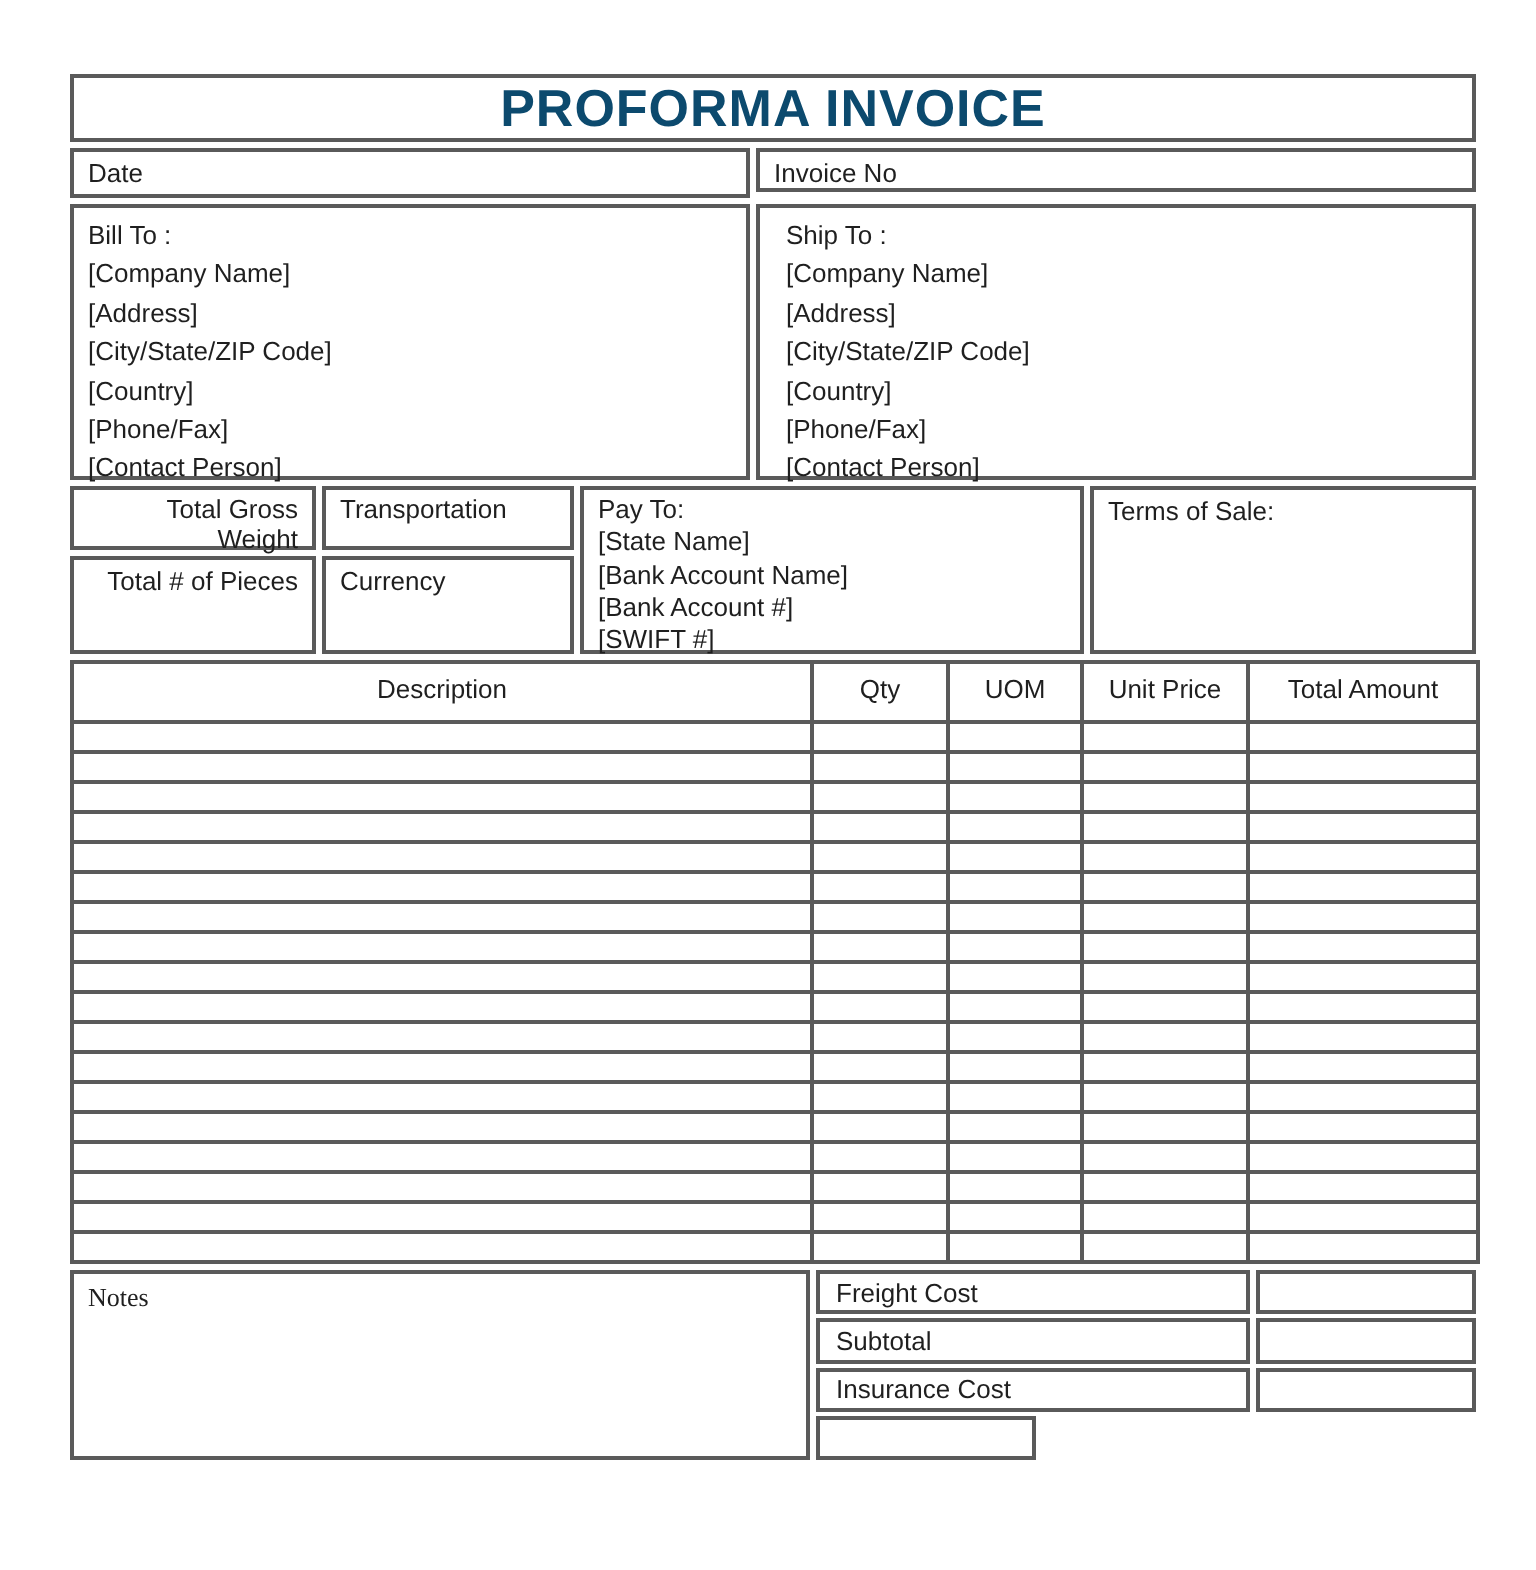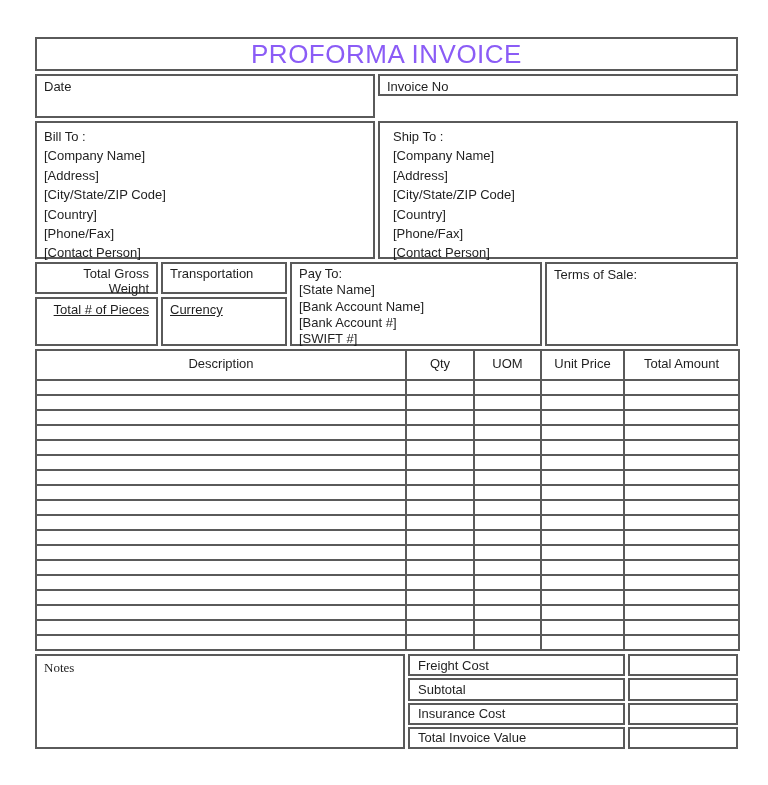--- a/index.html
+++ b/index.html
@@ -23,40 +23,40 @@
   .box {
     border: 2px solid #5a5a5a;
     background: #fff;
   }
   .title-box {
     height: 34px;
     display: flex; align-items: center; justify-content: center;
   }
   .title-box .title {
     font-size: 26px;
-    font-weight: normal;
+    font-weight: bold;
     letter-spacing: 0.5px;
-    color: #8b5cf6;
+    color: #0c4a6e;
   }
   .hrow { display: flex; gap: 3px; }
   .cell { padding: 3px 7px; }
   
-  .date-cell { width: 340px; height: 44px; }
+  .date-cell { width: 340px; height: 25px; }
   .invno-cell { flex: 1; height: 22px; }
   
   .party-cell { height: 138px; line-height: 19.4px; padding-top: 4px; }
   .bill-cell { width: 340px; }
   .ship-cell { flex: 1; padding-left: 13px; }
   
   .mid-band { height: 84px; }
   .mid-col { display: flex; flex-direction: column; gap: 3px; }
   .mid-colA { width: 123px; text-align: right; }
   .mid-colB { width: 126px; }
   .mid-r1 { height: 32px; line-height: 14.5px; }
-  .mid-r2 { flex: 1; text-decoration: underline; }
+  .mid-r2 { flex: 1; }
   .payto-cell { width: 252px; line-height: 16.3px; padding-top: 2px; }
   .terms-cell { flex: 1; }
   
   table.items {
     border-collapse: collapse;
     table-layout: fixed;
     width: 703px;
   }
   table.items th, table.items td {
     border: 2px solid #5a5a5a;
@@ -345,19 +345,18 @@
           <div class="box total-label">Subtotal</div>
           <div class="box total-amount"></div>
         </div>
 
         <div class="total-row">
           <div class="box total-label">Insurance Cost</div>
           <div class="box total-amount"></div>
         </div>
 
         <div class="total-row">
-          <div class="box total-label">Total Invoice Value</div>
           <div class="box total-amount"></div>
         </div>
       </div>
   </div>
 
 </div>
 
 </body></html>

